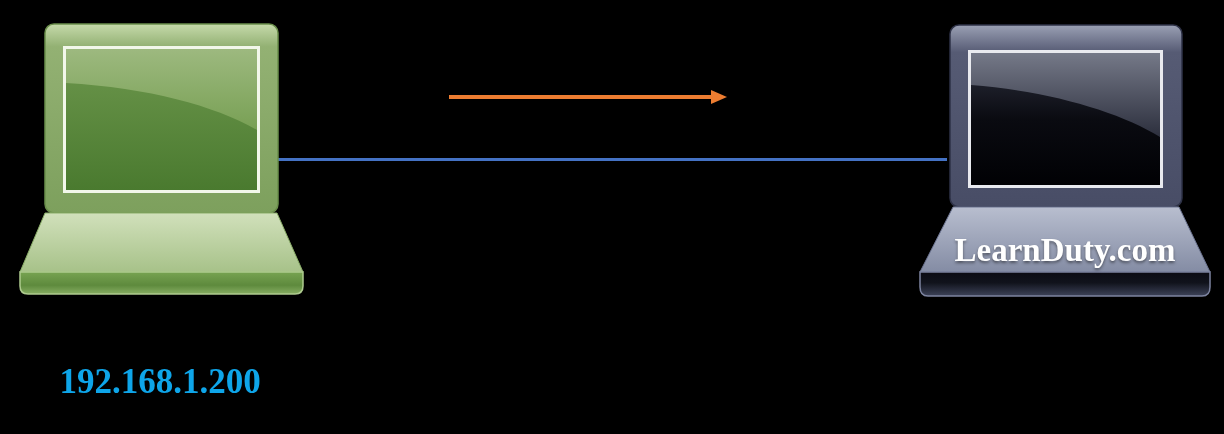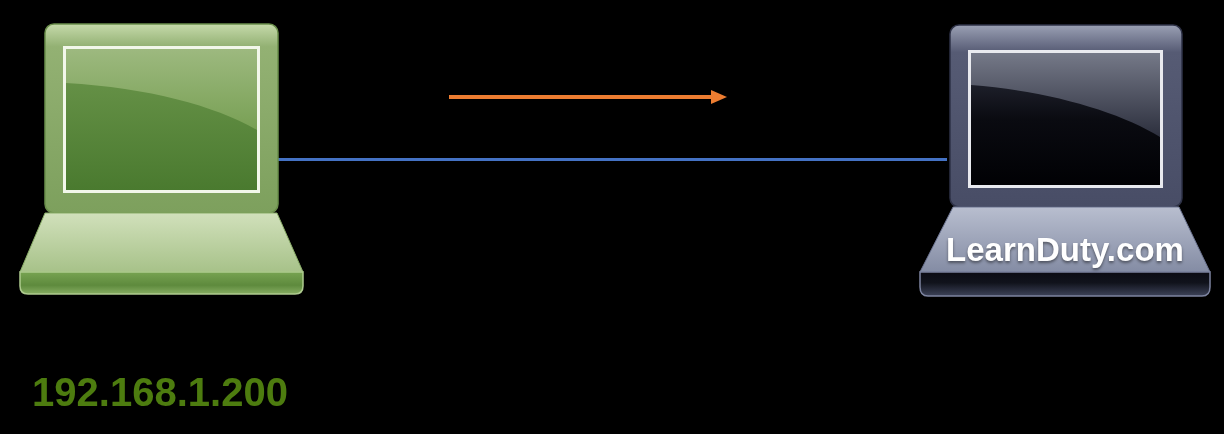--- a/index.html
+++ b/index.html
@@ -54,36 +54,37 @@
 
   .label {
     position: absolute;
     display: flex;
     align-items: center;
     justify-content: center;
     text-align: left;
     font-weight: 700;
     z-index: 4;
     white-space: nowrap;
+    font-family: Liberation Serif, serif;
   }
   .server-name {
     left: 920px;
     top: 230px;
     width: 290px;
     height: 40px;
     font-size: 33px;
     color: #FFFFFF;
     text-shadow: 0 2px 3px rgba(0,0,0,0.45);
   }
   .ip {
-    top: 372px;
+    top: 362px;
     width: 280px;
     height: 40px;
-    font-size: 40px;
-    color: #4d7c0f;
+    font-size: 35px;
+    color: #0ea5e9;
   }
   .ip-left  { left: 20px; }
   .ip-right { left: 927px; }
 </style>
 </head>
 <body>
 
 <div class="canvas">
 
   <svg class="laptop laptop-left" width="300" height="285" viewBox="0 0 300 285">

